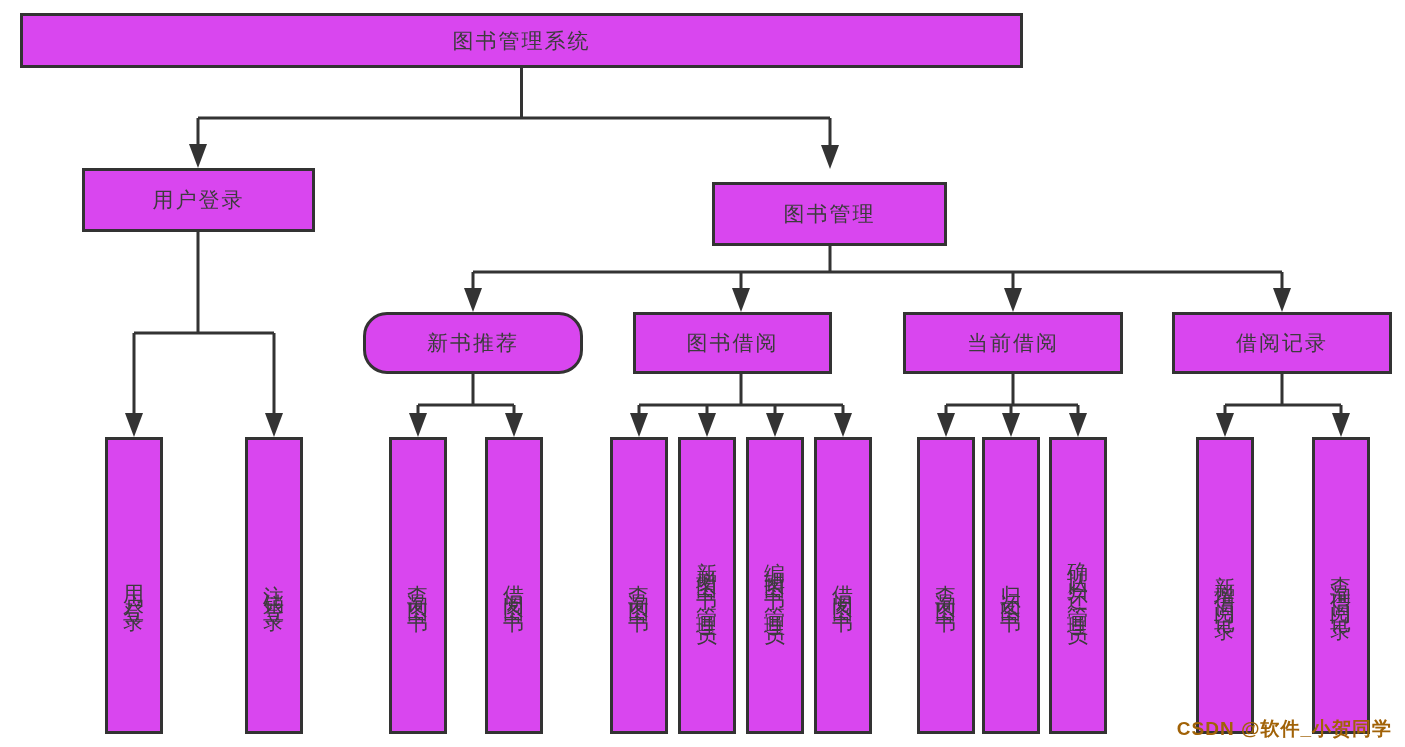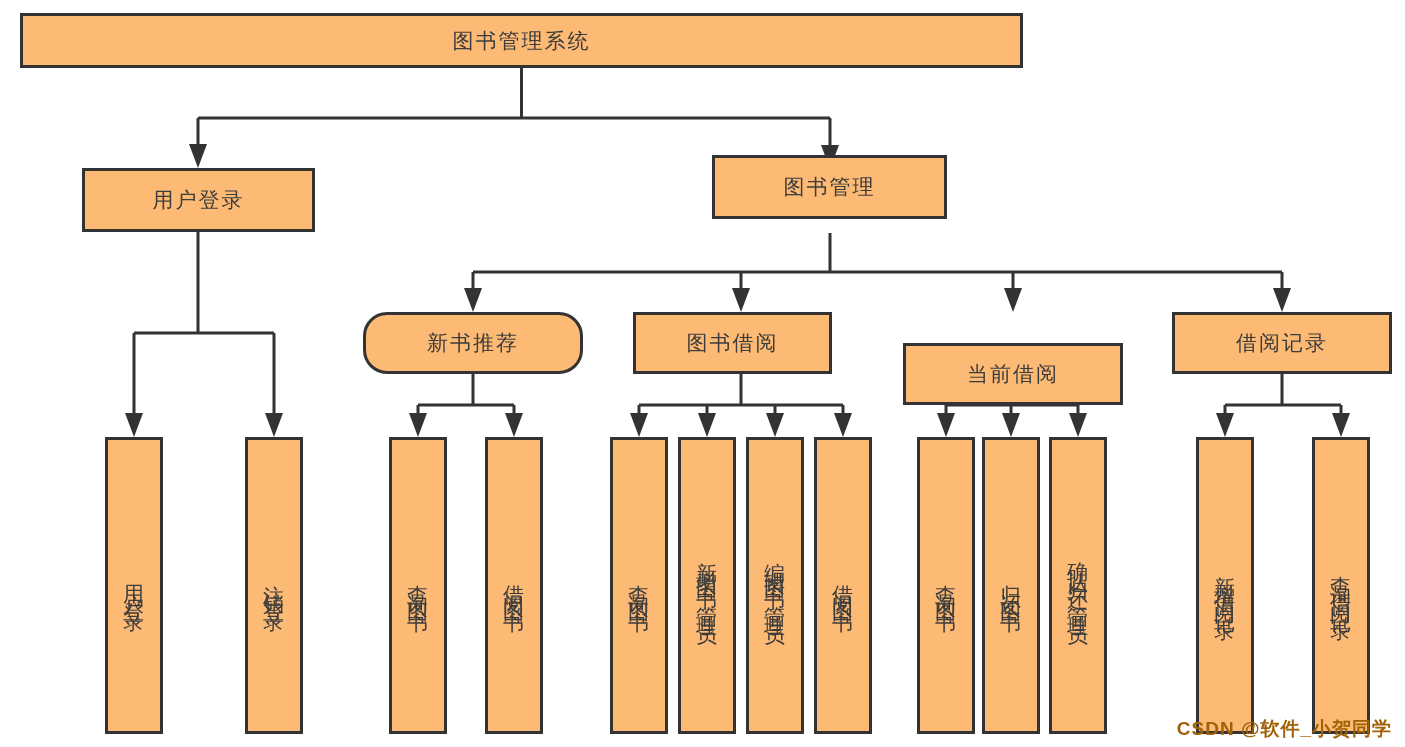--- a/index.html
+++ b/index.html
@@ -13,21 +13,21 @@
   }
   #connectors {
     position: absolute;
     left: 0; top: 0;
     width: 1405px; height: 747px;
   }
   .box {
     position: absolute;
     box-sizing: border-box;
     border: 3px solid #333333;
-    background: #fdba74;
+    background: #d946ef;
     display: flex;
     align-items: center;
     justify-content: center;
     color: #3c3c3c;
   }
   .hbox span {
     font-size: 21px;
     letter-spacing: 2px;
     white-space: nowrap;
   }
@@ -89,31 +89,31 @@
     </g>
   </svg>
 
   <div class="box hbox" style="left:20px; top:13px; width:1003px; height:55px;">
     <span>图书管理系统</span>
   </div>
 
   <div class="box hbox" style="left:82px; top:168px; width:233px; height:64px;">
     <span>用户登录</span>
   </div>
-  <div class="box hbox" style="left:712px; top:155px; width:235px; height:64px;">
+  <div class="box hbox" style="left:712px; top:182px; width:235px; height:64px;">
     <span>图书管理</span>
   </div>
 
   <div class="box hbox" style="left:363px; top:312px; width:220px; height:62px;border-radius:24px;">
     <span>新书推荐</span>
   </div>
   <div class="box hbox" style="left:633px; top:312px; width:199px; height:62px;">
     <span>图书借阅</span>
   </div>
-  <div class="box hbox" style="left:903px; top:312px; width:220px; height:62px;margin-top:31px;">
+  <div class="box hbox" style="left:903px; top:312px; width:220px; height:62px;">
     <span>当前借阅</span>
   </div>
   <div class="box hbox" style="left:1172px; top:312px; width:220px; height:62px;">
     <span>借阅记录</span>
   </div>
 
   <div class="box vbox" style="left:105px; top:437px; width:58px; height:297px;">
     <span>用户登录</span>
   </div>
   <div class="box vbox" style="left:245px; top:437px; width:58px; height:297px;">

